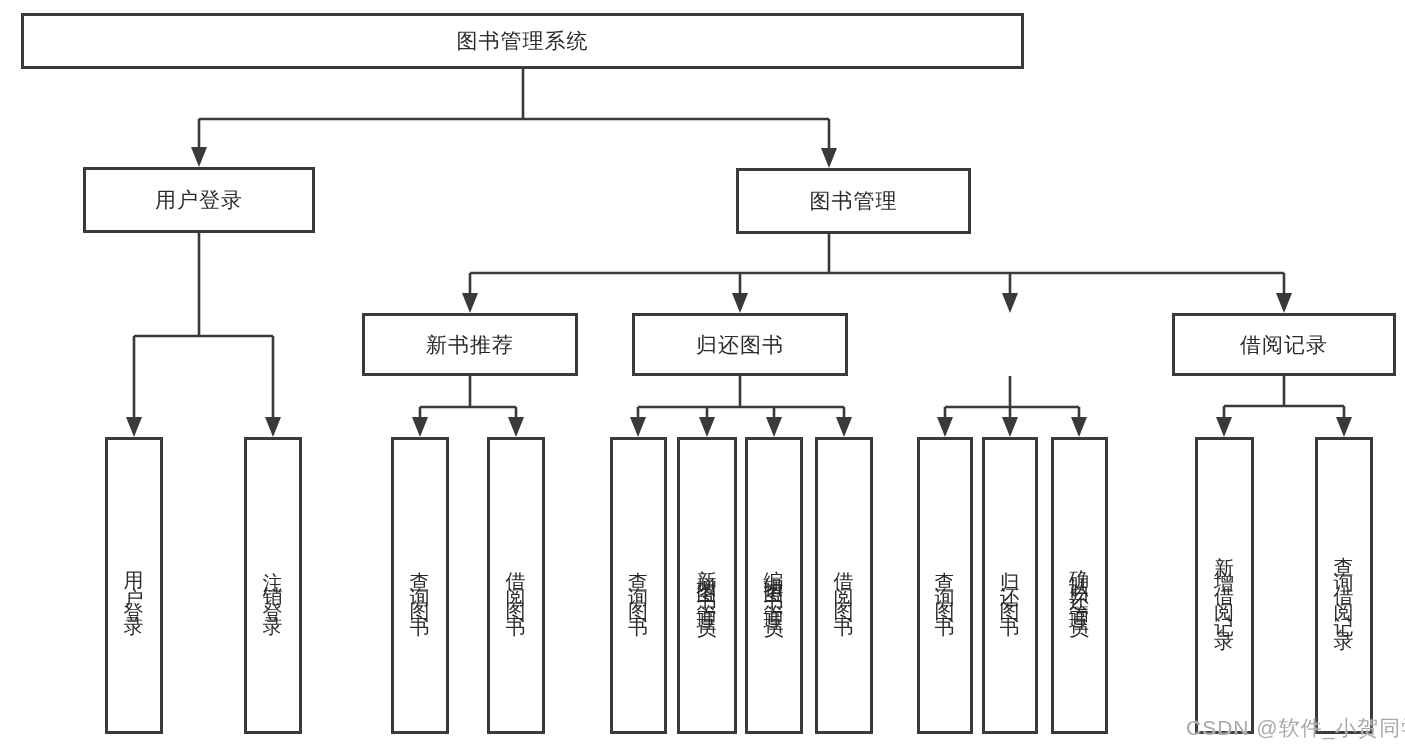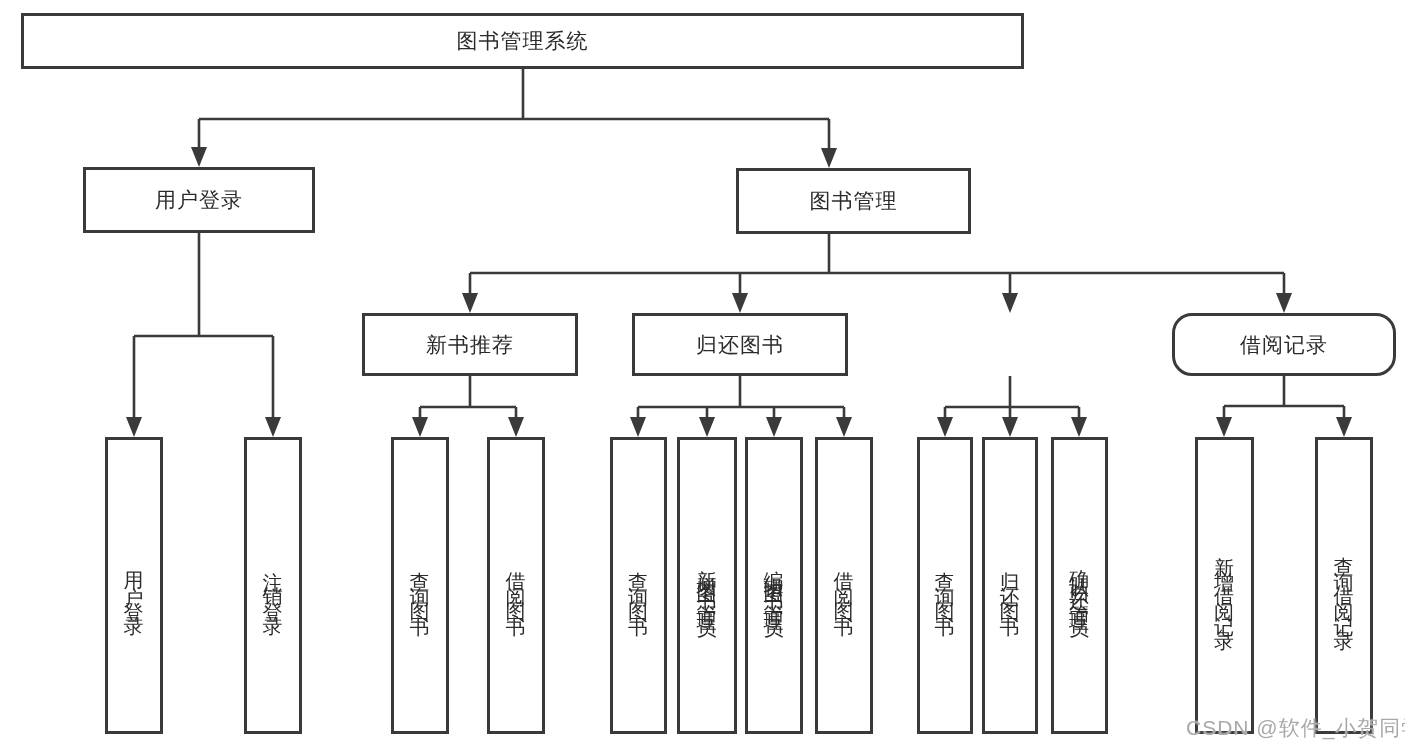--- a/index.html
+++ b/index.html
@@ -96,21 +96,21 @@
     <polygon fill="#3a3a3a" stroke="none" points="1336,417 1352,417 1344,437"></polygon>
   </svg>
 
   <div class="box" style="left:21px; top:13px; width:1003px; height:56px;">图书管理系统</div>
 
   <div class="box" style="left:83px; top:167px; width:232px; height:66px;">用户登录</div>
   <div class="box" style="left:712px; top:168px; width:235px; height:66px;margin-left:24px;">图书管理</div>
 
   <div class="box" style="left:362px; top:313px; width:216px; height:63px;">新书推荐</div>
   <div class="box" style="left:632px; top:313px; width:216px; height:63px;">归还图书</div>
-  <div class="box" style="left:1172px; top:313px; width:224px; height:63px;border-radius:20px;">借阅记录</div>
+  <div class="box" style="left:1172px; top:313px; width:224px; height:63px;">借阅记录</div>
 
   <div class="box v" style="left:105px; top:437px; width:58px; height:297px;">用户登录</div>
   <div class="box v" style="left:244px; top:437px; width:58px; height:297px;">注销登录</div>
 
   <div class="box v" style="left:391px; top:437px; width:58px; height:297px;">查询图书</div>
   <div class="box v" style="left:487px; top:437px; width:58px; height:297px;">借阅图书</div>
 
   <div class="box v" style="left:610px; top:437px; width:57px; height:297px;">查询图书</div>
   <div class="box v dense" style="left:677px; top:437px; width:60px; height:297px;">新增图书（管理员）</div>
   <div class="box v dense" style="left:745px; top:437px; width:58px; height:297px;">编辑图书（管理员）</div>

